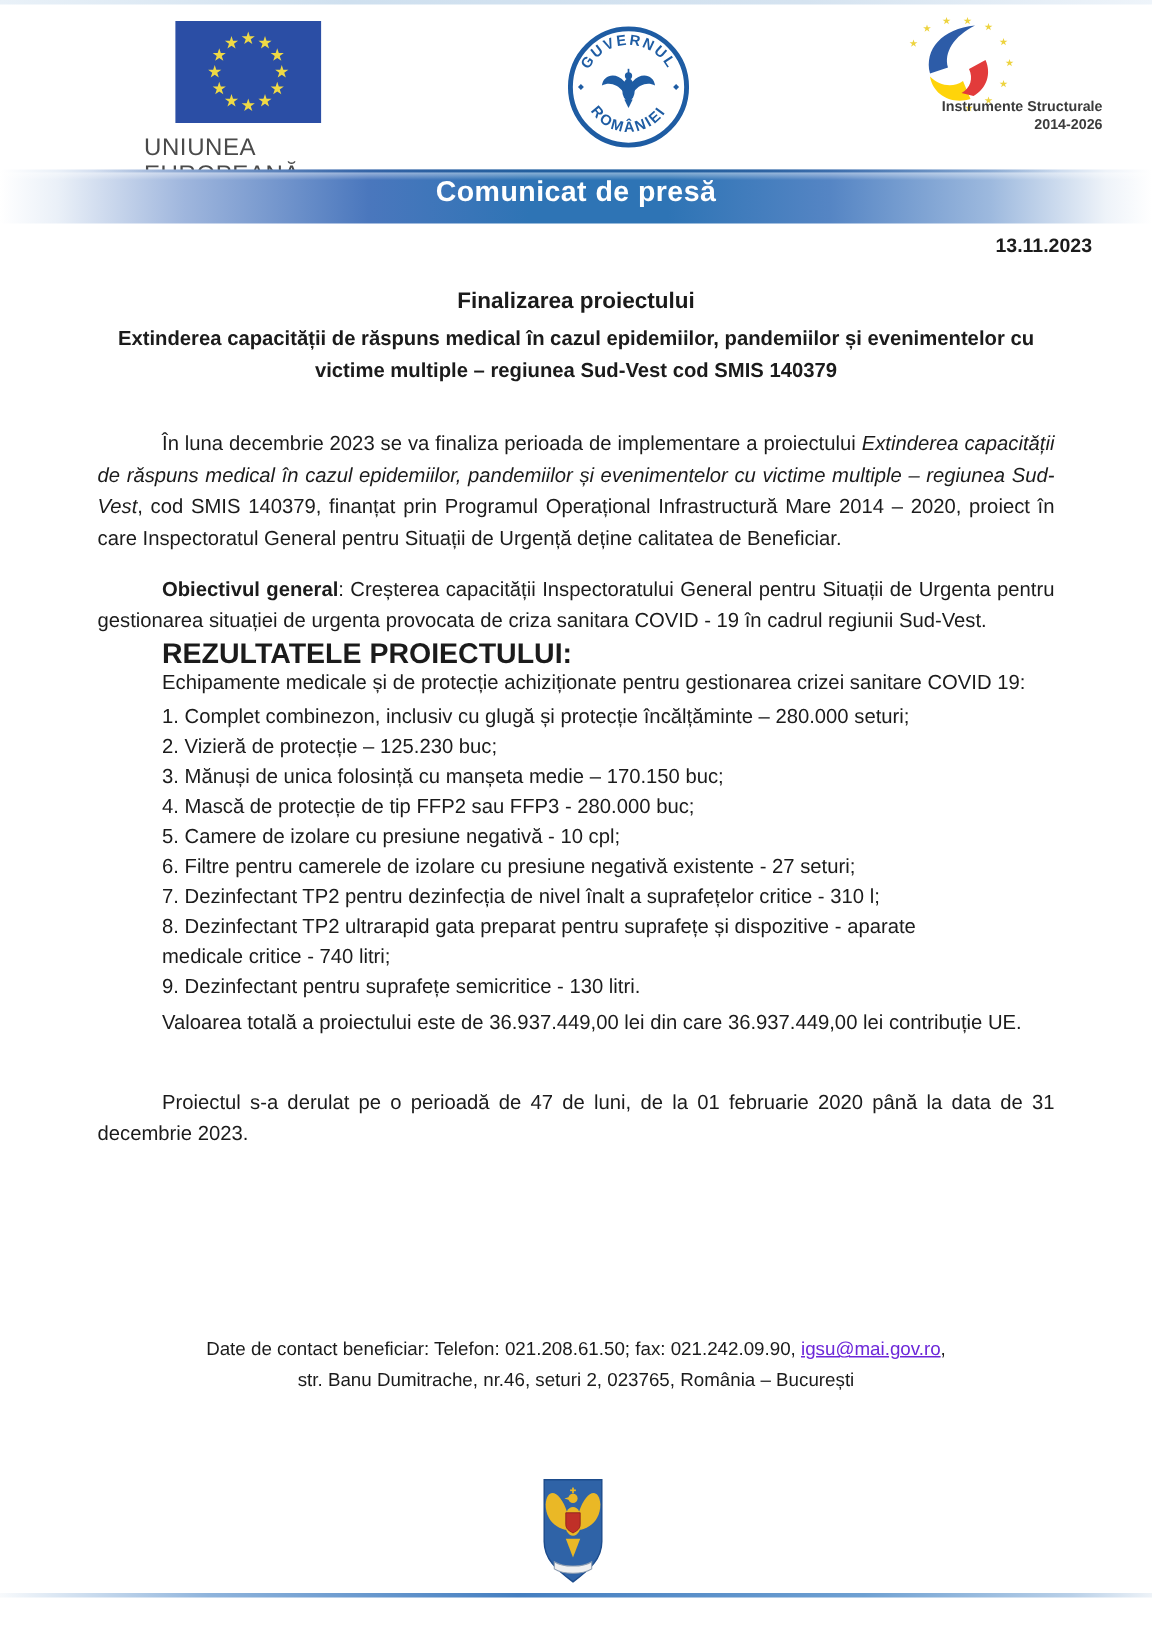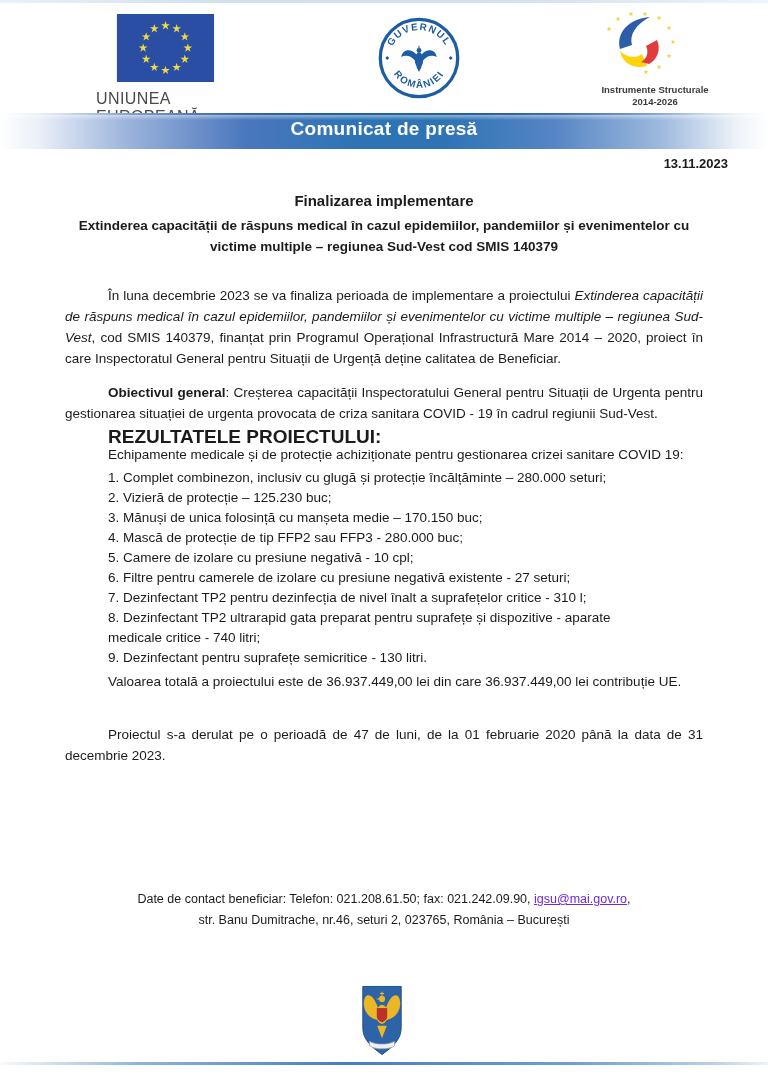--- a/index.html
+++ b/index.html
@@ -8,21 +8,21 @@
     font-family:"Liberation Sans",sans-serif;color:#1b1b1b;
   }
   .top-hairline{position:absolute;left:0;top:0;width:768px;height:3px;
     background:linear-gradient(90deg,#e9f1f8,#cfe0ef 30%,#d5e3f0 70%,#eef4fa);}
   
   .eu-flag{position:absolute;left:116px;top:14px;width:99px;height:68px;}
   .eu-label{position:absolute;left:96px;top:90px;width:140px;text-align:left;
     font-size:16px;color:#4a4a4a;letter-spacing:.4px;}
   .gov-seal{position:absolute;left:377px;top:16px;width:84px;height:84px;}
   .is-logo{position:absolute;left:598px;top:8px;width:84px;height:74px;}
-  .is-label{position:absolute;left:575px;top:84px;width:160px;text-align:center;
+  .is-label{position:absolute;left:575px;top:66px;width:160px;text-align:right;
     font-size:9.5px;font-weight:bold;color:#3b3b3b;line-height:12px;}
   
   .banner{position:absolute;left:0;top:113px;width:768px;height:36px;
     background:linear-gradient(90deg,#ffffff 0%,#eaf0f8 5%,#9fb6dd 16%,#4a77bd 32%,
       #2e74b5 46%,#2e74b5 58%,#5585c4 72%,#9db9de 86%,#eef3f9 96%,#ffffff 100%);}
   .banner::before{content:"";position:absolute;left:0;top:0;width:100%;height:2px;
     background:linear-gradient(90deg,transparent 8%,rgba(27,78,140,.55) 38%,rgba(27,78,140,.55) 66%,transparent 92%);}
   .banner::after{content:"";position:absolute;left:0;top:2px;width:100%;height:5px;
     background:linear-gradient(rgba(255,255,255,.45),rgba(255,255,255,0));}
   .banner .banner-text{position:absolute;left:0;top:5px;width:100%;text-align:center;
@@ -135,21 +135,21 @@
     <div>Instrumente Structurale</div>
     <div>2014-2026</div>
   </div>
 
   <div class="banner">
     <div class="banner-text">Comunicat de presă</div>
   </div>
 
   <div class="date-line">13.11.2023</div>
 
-  <div class="doc-title">Finalizarea implementare</div>
+  <div class="doc-title">Finalizarea proiectului</div>
   <div class="doc-subtitle">Extinderea capacității de răspuns medical în cazul epidemiilor, pandemiilor și evenimentelor cu victime multiple – regiunea Sud-Vest cod SMIS 140379</div>
 
   <p class="para indent p-intro"><span>În luna decembrie 2023 se va finaliza perioada de implementare a proiectului </span><em>Extinderea capacității de răspuns medical în cazul epidemiilor, pandemiilor și evenimentelor cu victime multiple – regiunea Sud-Vest</em><span>, cod SMIS 140379, finanțat prin Programul Operațional Infrastructură Mare 2014 – 2020, proiect în care Inspectoratul General pentru Situații de Urgență deține calitatea de Beneficiar.</span></p>
 
   <p class="para indent p-objective"><b>Obiectivul general</b><span>: Creșterea capacității Inspectoratului General pentru Situații de Urgenta pentru gestionarea situației de urgenta provocata de criza sanitara COVID - 19 în cadrul regiunii Sud-Vest.</span></p>
 
   <div class="results-heading">REZULTATELE PROIECTULUI:</div>
   <div class="results-intro">Echipamente medicale și de protecție achiziționate pentru gestionarea crizei sanitare COVID 19:</div>
   <div class="results-list">
     <div class="result">1. Complet combinezon, inclusiv cu glugă și protecție încălțăminte – 280.000 seturi;</div>

